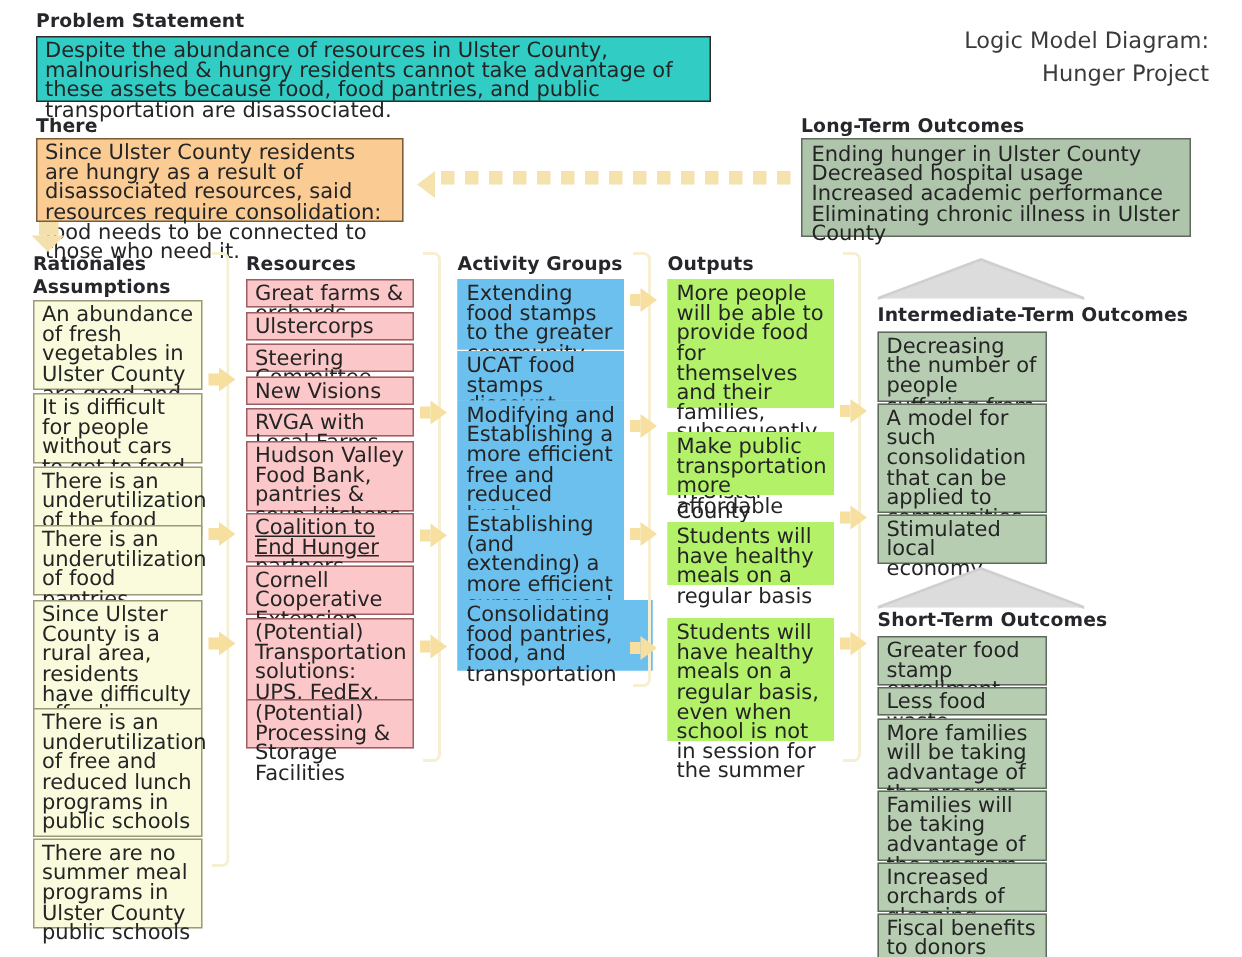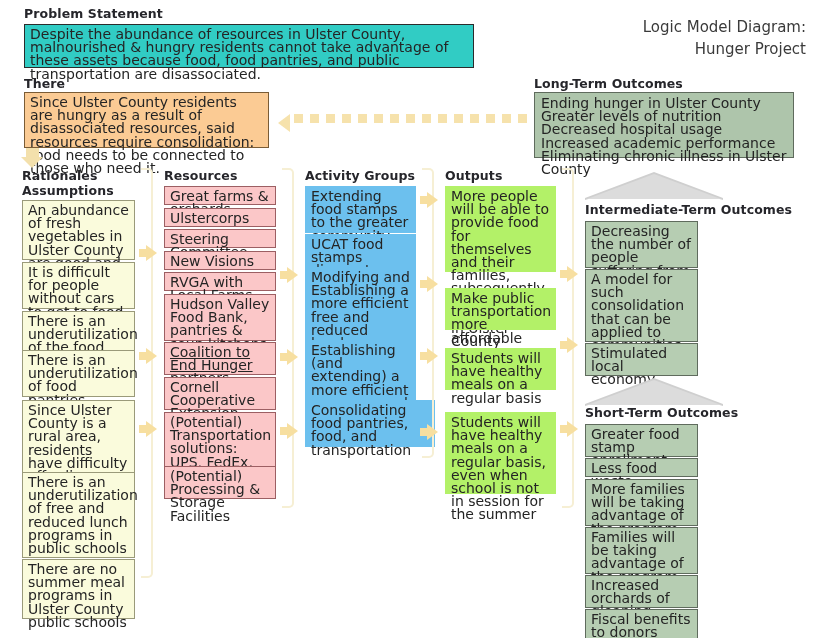--- a/index.html
+++ b/index.html
@@ -146,21 +146,20 @@
     <div class="dash-seg" style="left:176px;"></div>
     <div class="dash-seg" style="left:192px;"></div>
     <div class="dash-seg" style="left:208px;"></div>
     <div class="dash-seg" style="left:224px;"></div>
     <div class="dash-seg" style="left:240px;"></div>
   </div>
 
   <div class="abs sec-head" style="left:534px; top:76px;">Long-Term Outcomes</div>
   <div class="abs box c-long" style="left:534px; top:92px; width:260px; height:66px; padding:4px 6px;">
     <div>Ending hunger in Ulster County</div>
-    <div>Greater levels of nutrition</div>
     <div>Decreased hospital usage</div>
     <div>Increased academic performance</div>
     <div>Eliminating chronic illness in Ulster County</div>
   </div>
 
   <div class="abs sec-head" style="left:22px; top:168px; width:130px;">
     <div>Rationales</div>
     <div>Assumptions</div>
   </div>
 

